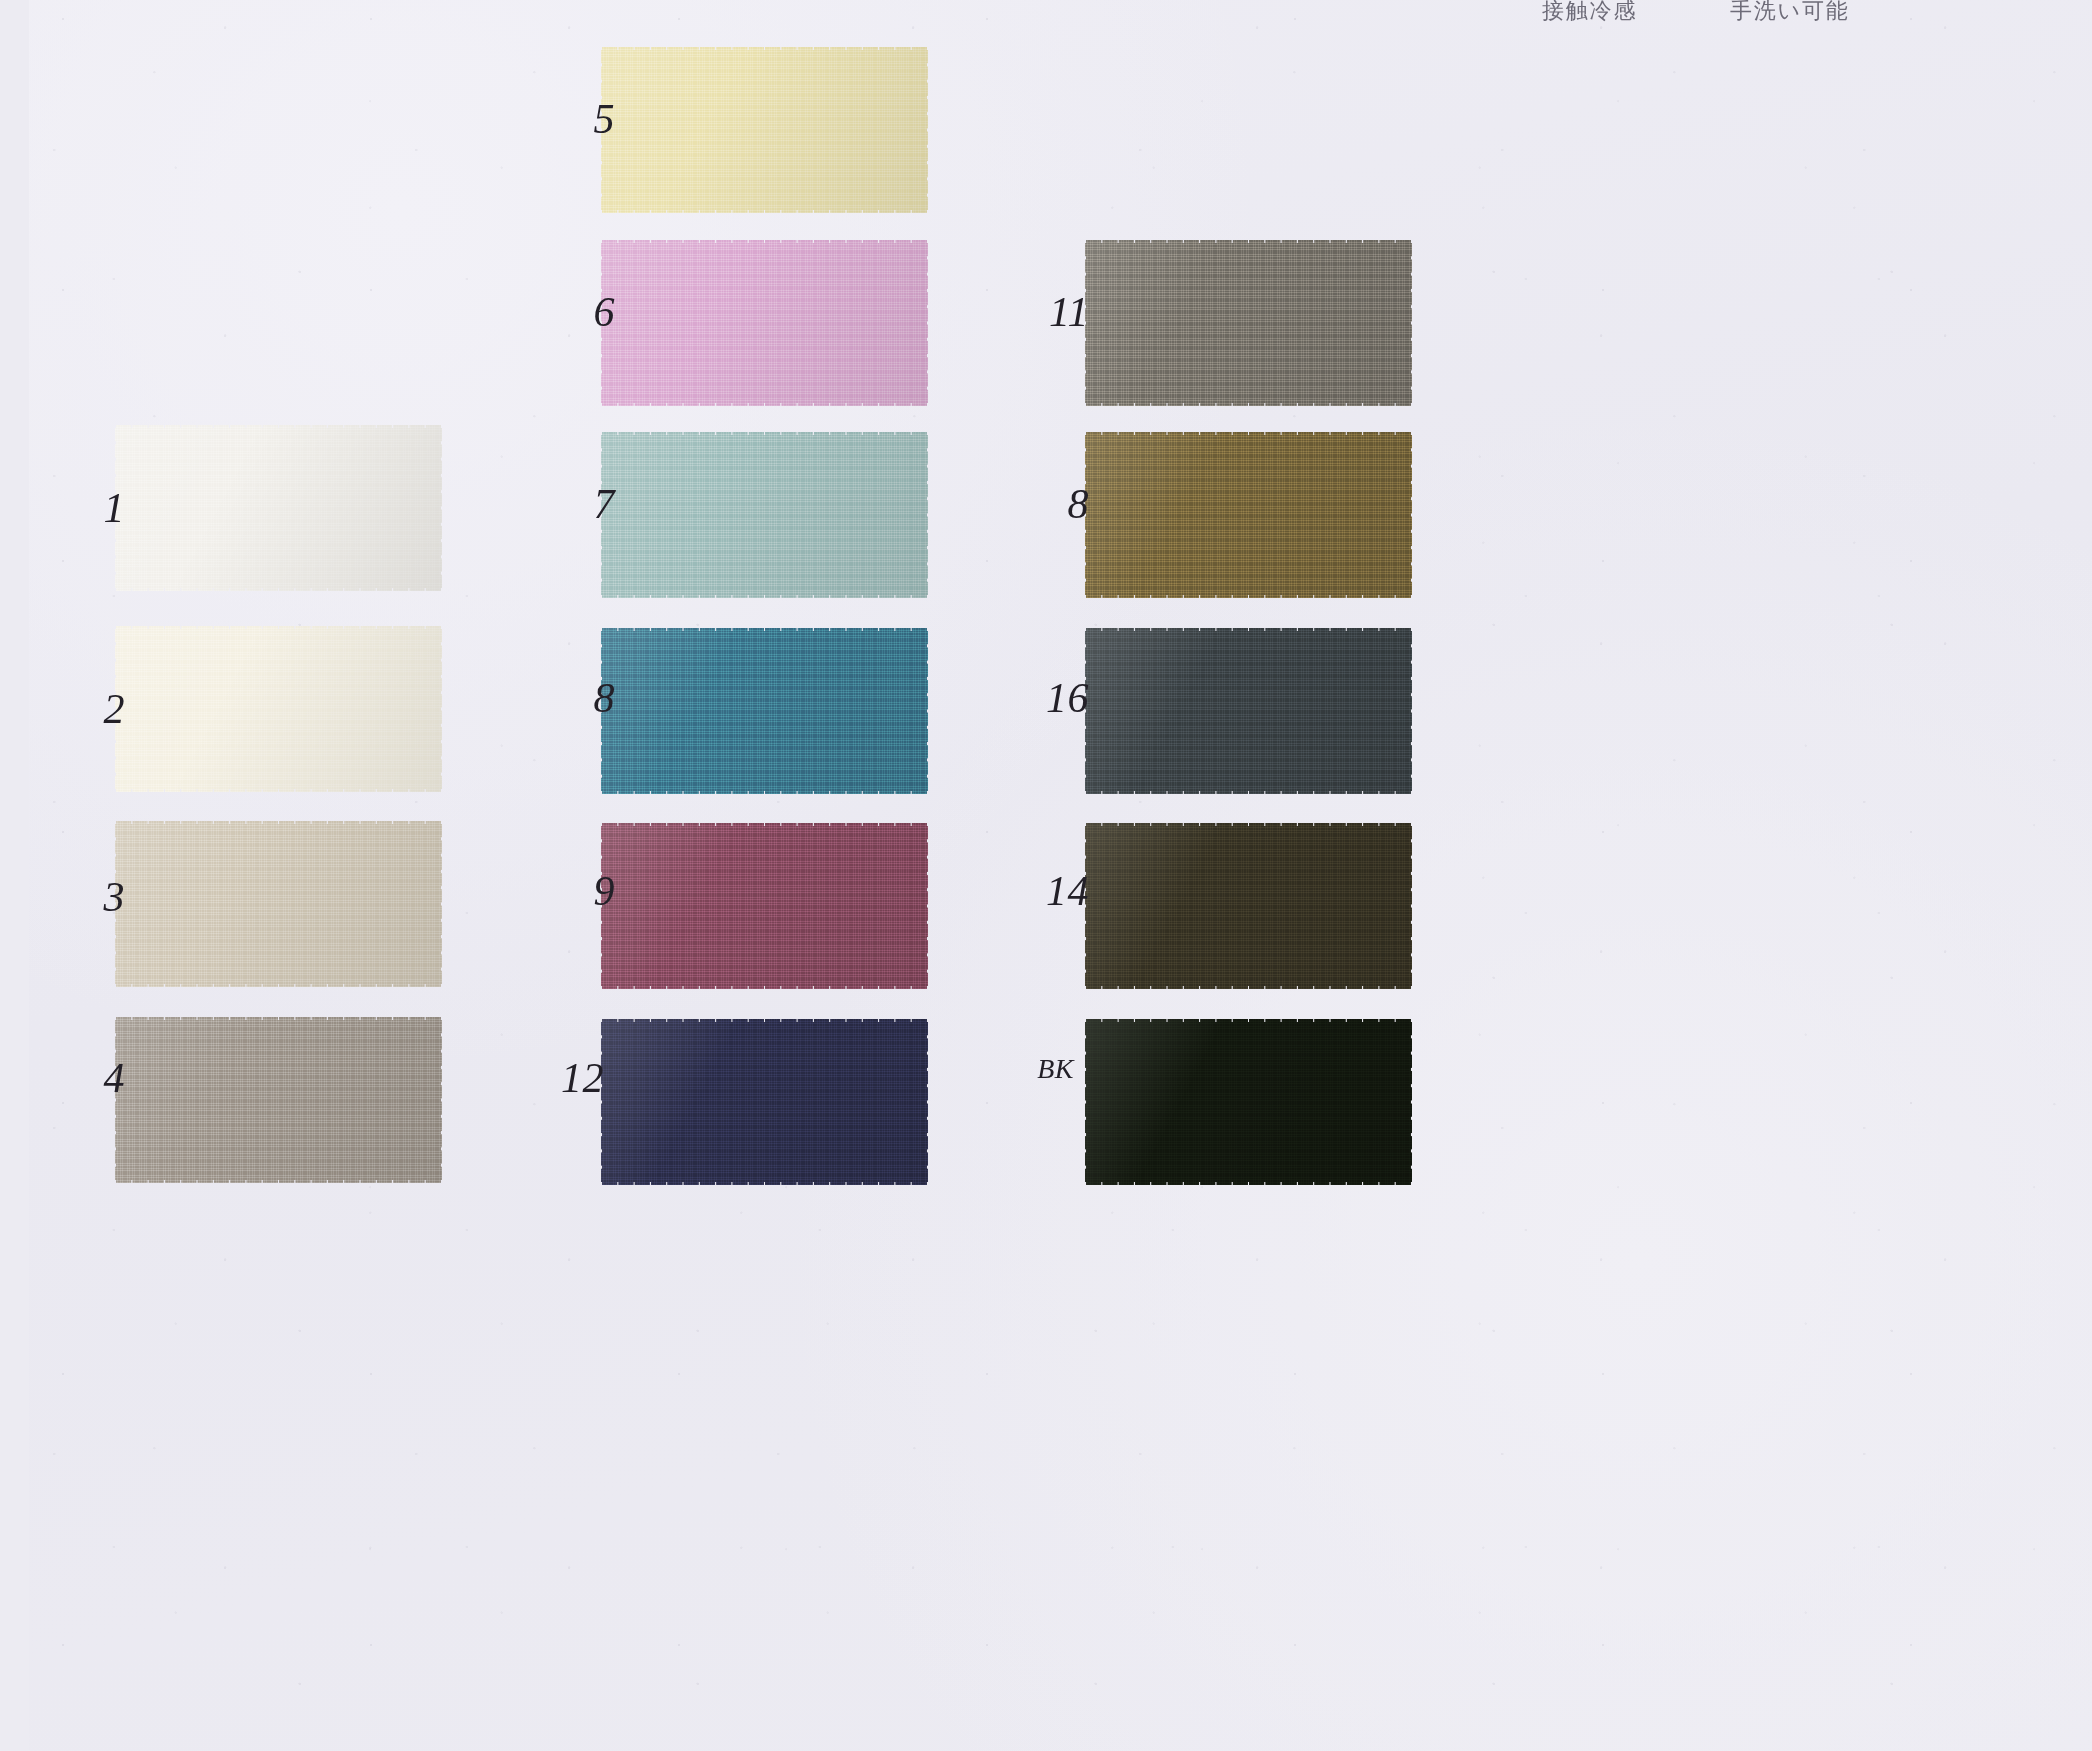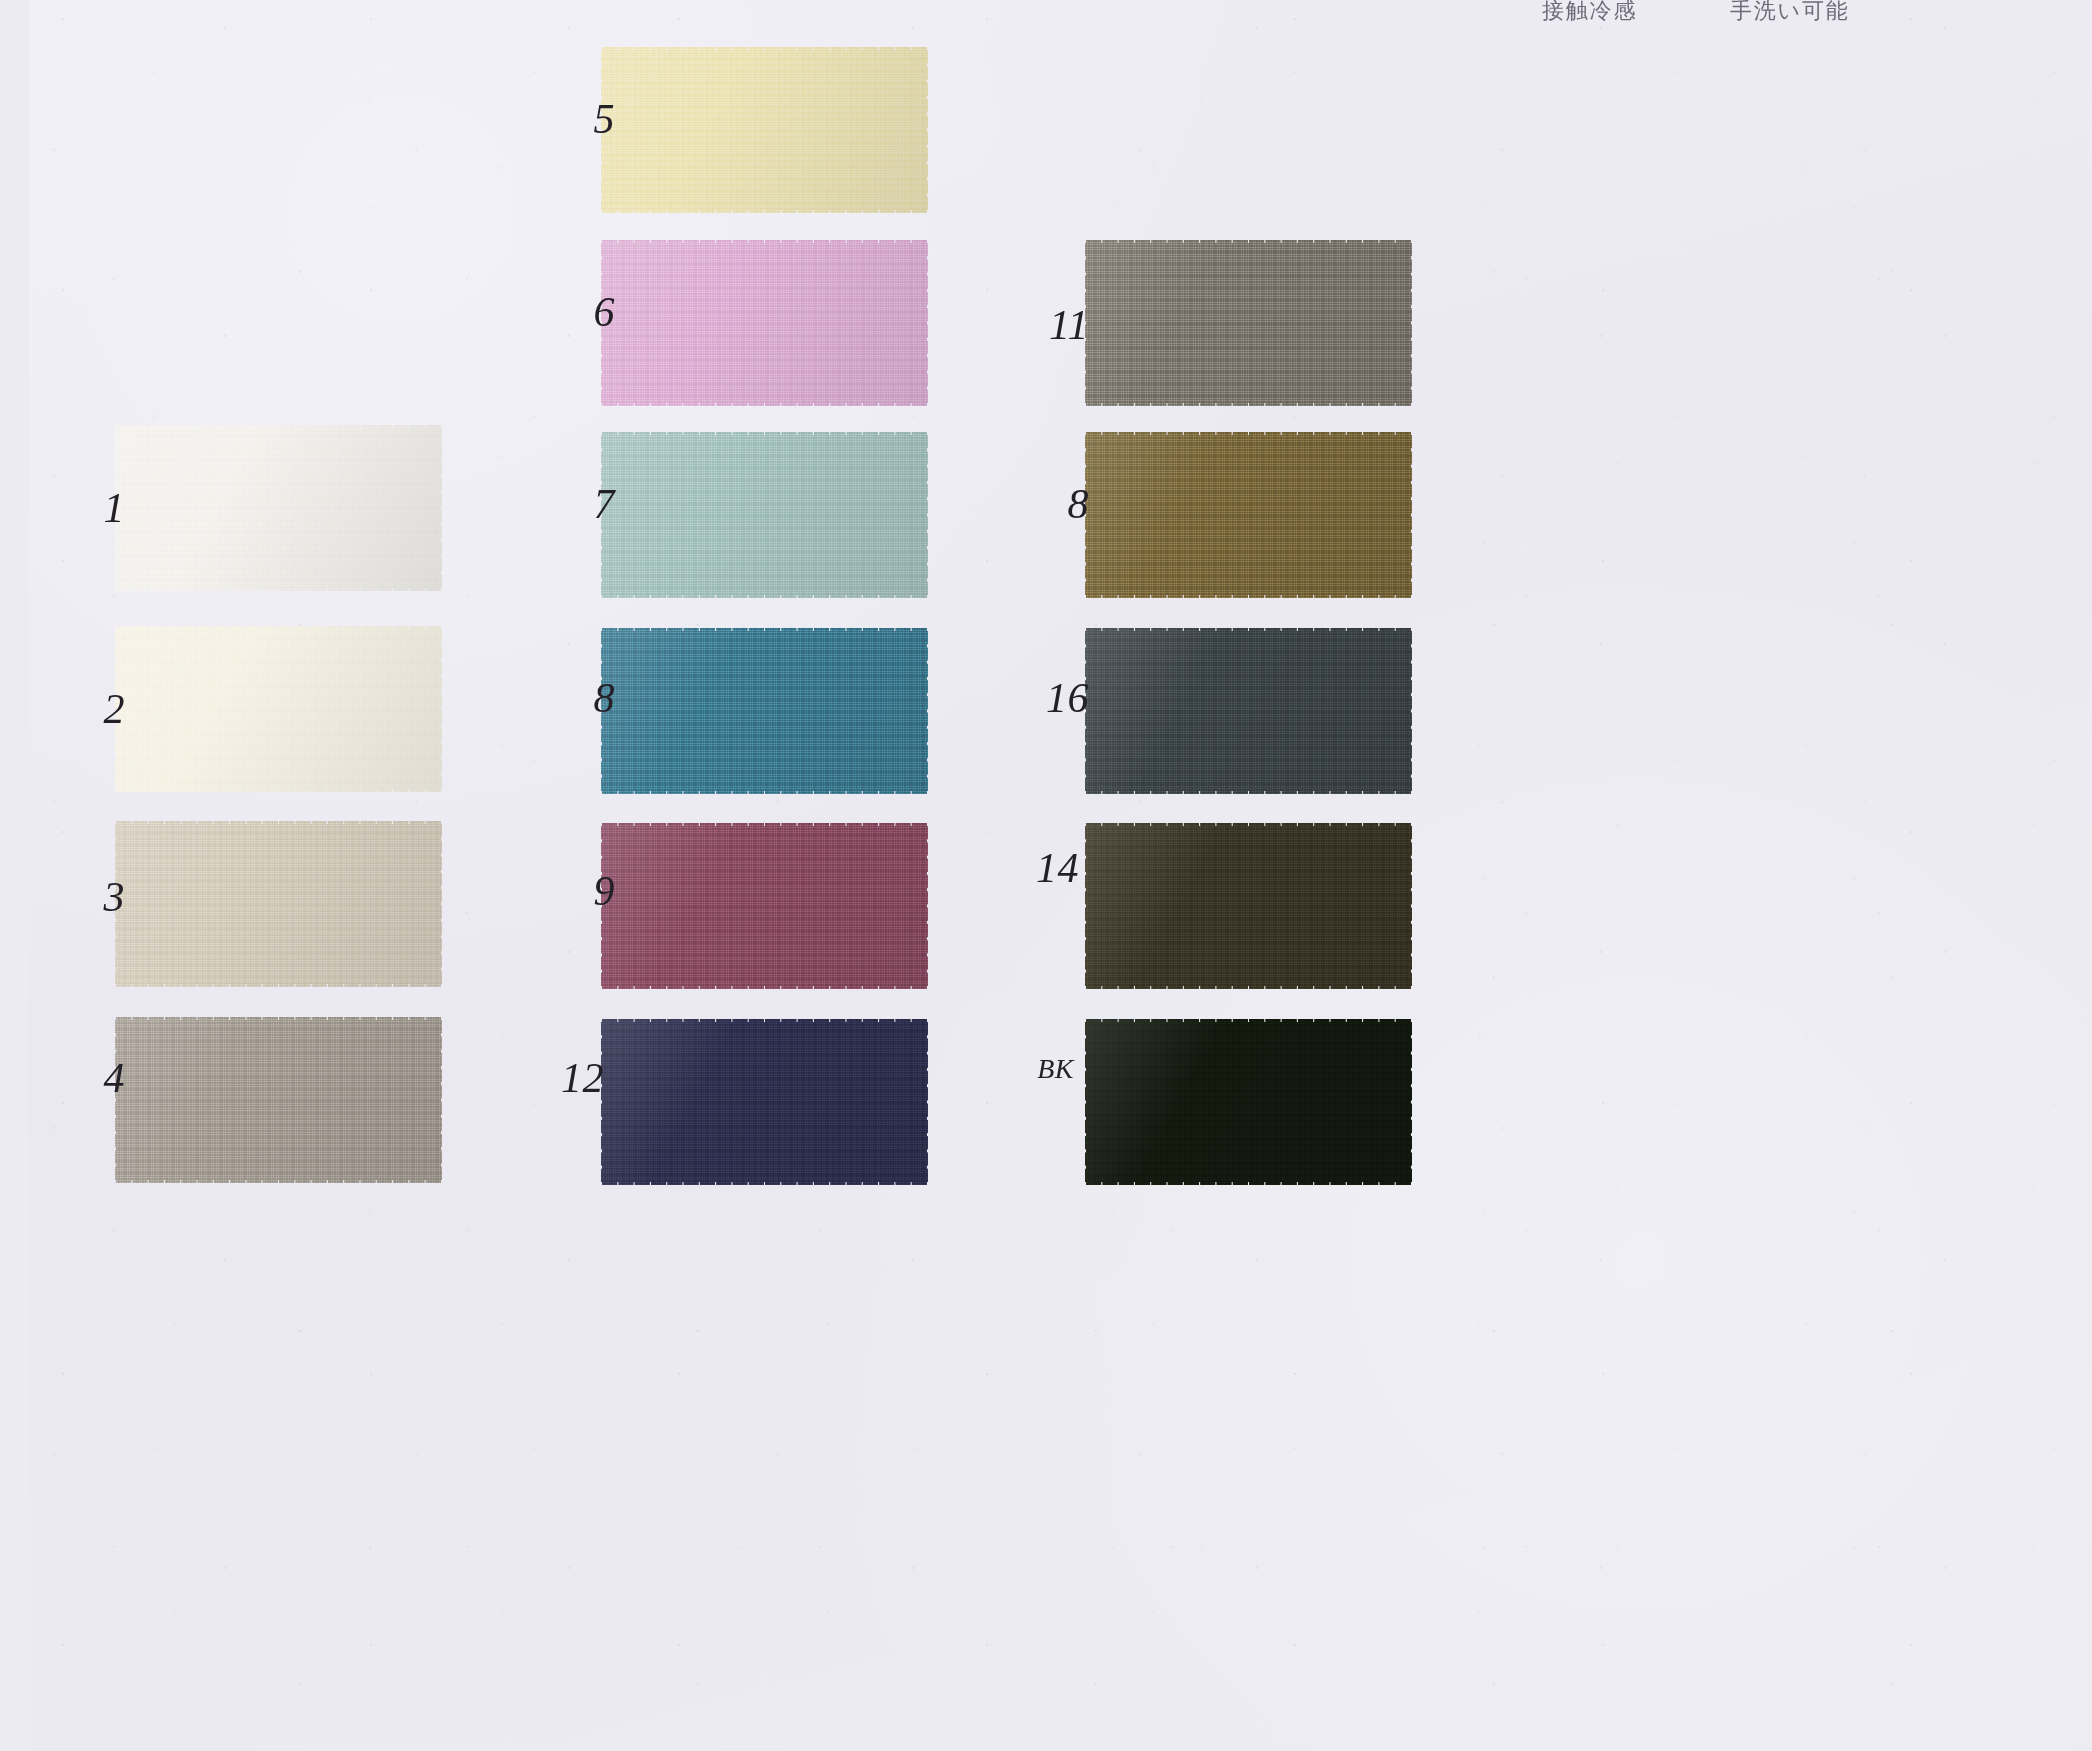--- a/index.html
+++ b/index.html
@@ -190,42 +190,42 @@
           <div class="sheen"></div>
         </div>
       </div>
       <div class="lbl" style="left: 512px; top: 1057px; width: 63px; font-style: italic;">12</div>
       <div class="swatch" style="left: 1056px; top: 240px; width: 327px; height: 166px;">
         <div class="cloth" style="background: rgb(127, 122, 113);">
           <div class="weave"></div>
           <div class="sheen"></div>
         </div>
       </div>
-      <div class="lbl" style="left: 997px; top: 304px; width: 63px;">11</div>
+      <div class="lbl" style="left: 997px; top: 291px; width: 63px;">11</div>
       <div class="swatch" style="left: 1056px; top: 432px; width: 327px; height: 166px;">
         <div class="cloth" style="background: rgb(125, 107, 62);">
           <div class="weave"></div>
           <div class="sheen"></div>
         </div>
       </div>
       <div class="lbl" style="left: 997px; top: 483px; width: 63px;">8</div>
       <div class="swatch" style="left: 1056px; top: 628px; width: 327px; height: 166px;">
         <div class="cloth" style="background: rgb(62, 70, 74);">
           <div class="weave"></div>
           <div class="sheen"></div>
         </div>
       </div>
       <div class="lbl" style="left: 997px; top: 677px; width: 63px;">16</div>
       <div class="swatch" style="left: 1056px; top: 823px; width: 327px; height: 166px;">
         <div class="cloth" style="background: rgb(59, 54, 38);">
           <div class="weave"></div>
           <div class="sheen"></div>
         </div>
       </div>
-      <div class="lbl" style="left: 997px; top: 847px; width: 63px; text-align: center;">14</div>
+      <div class="lbl" style="left: 997px; top: 870px; width: 63px;">14</div>
       <div class="swatch" style="left: 1056px; top: 1019px; width: 327px; height: 166px;">
         <div class="cloth" style="background: rgb(19, 25, 15);">
           <div class="weave"></div>
           <div class="sheen"></div>
         </div>
       </div>
       <div class="lbl bk" style="left: 982px; top: 1055px; width: 63px;">BK</div>
     </div>
 
 </div>

